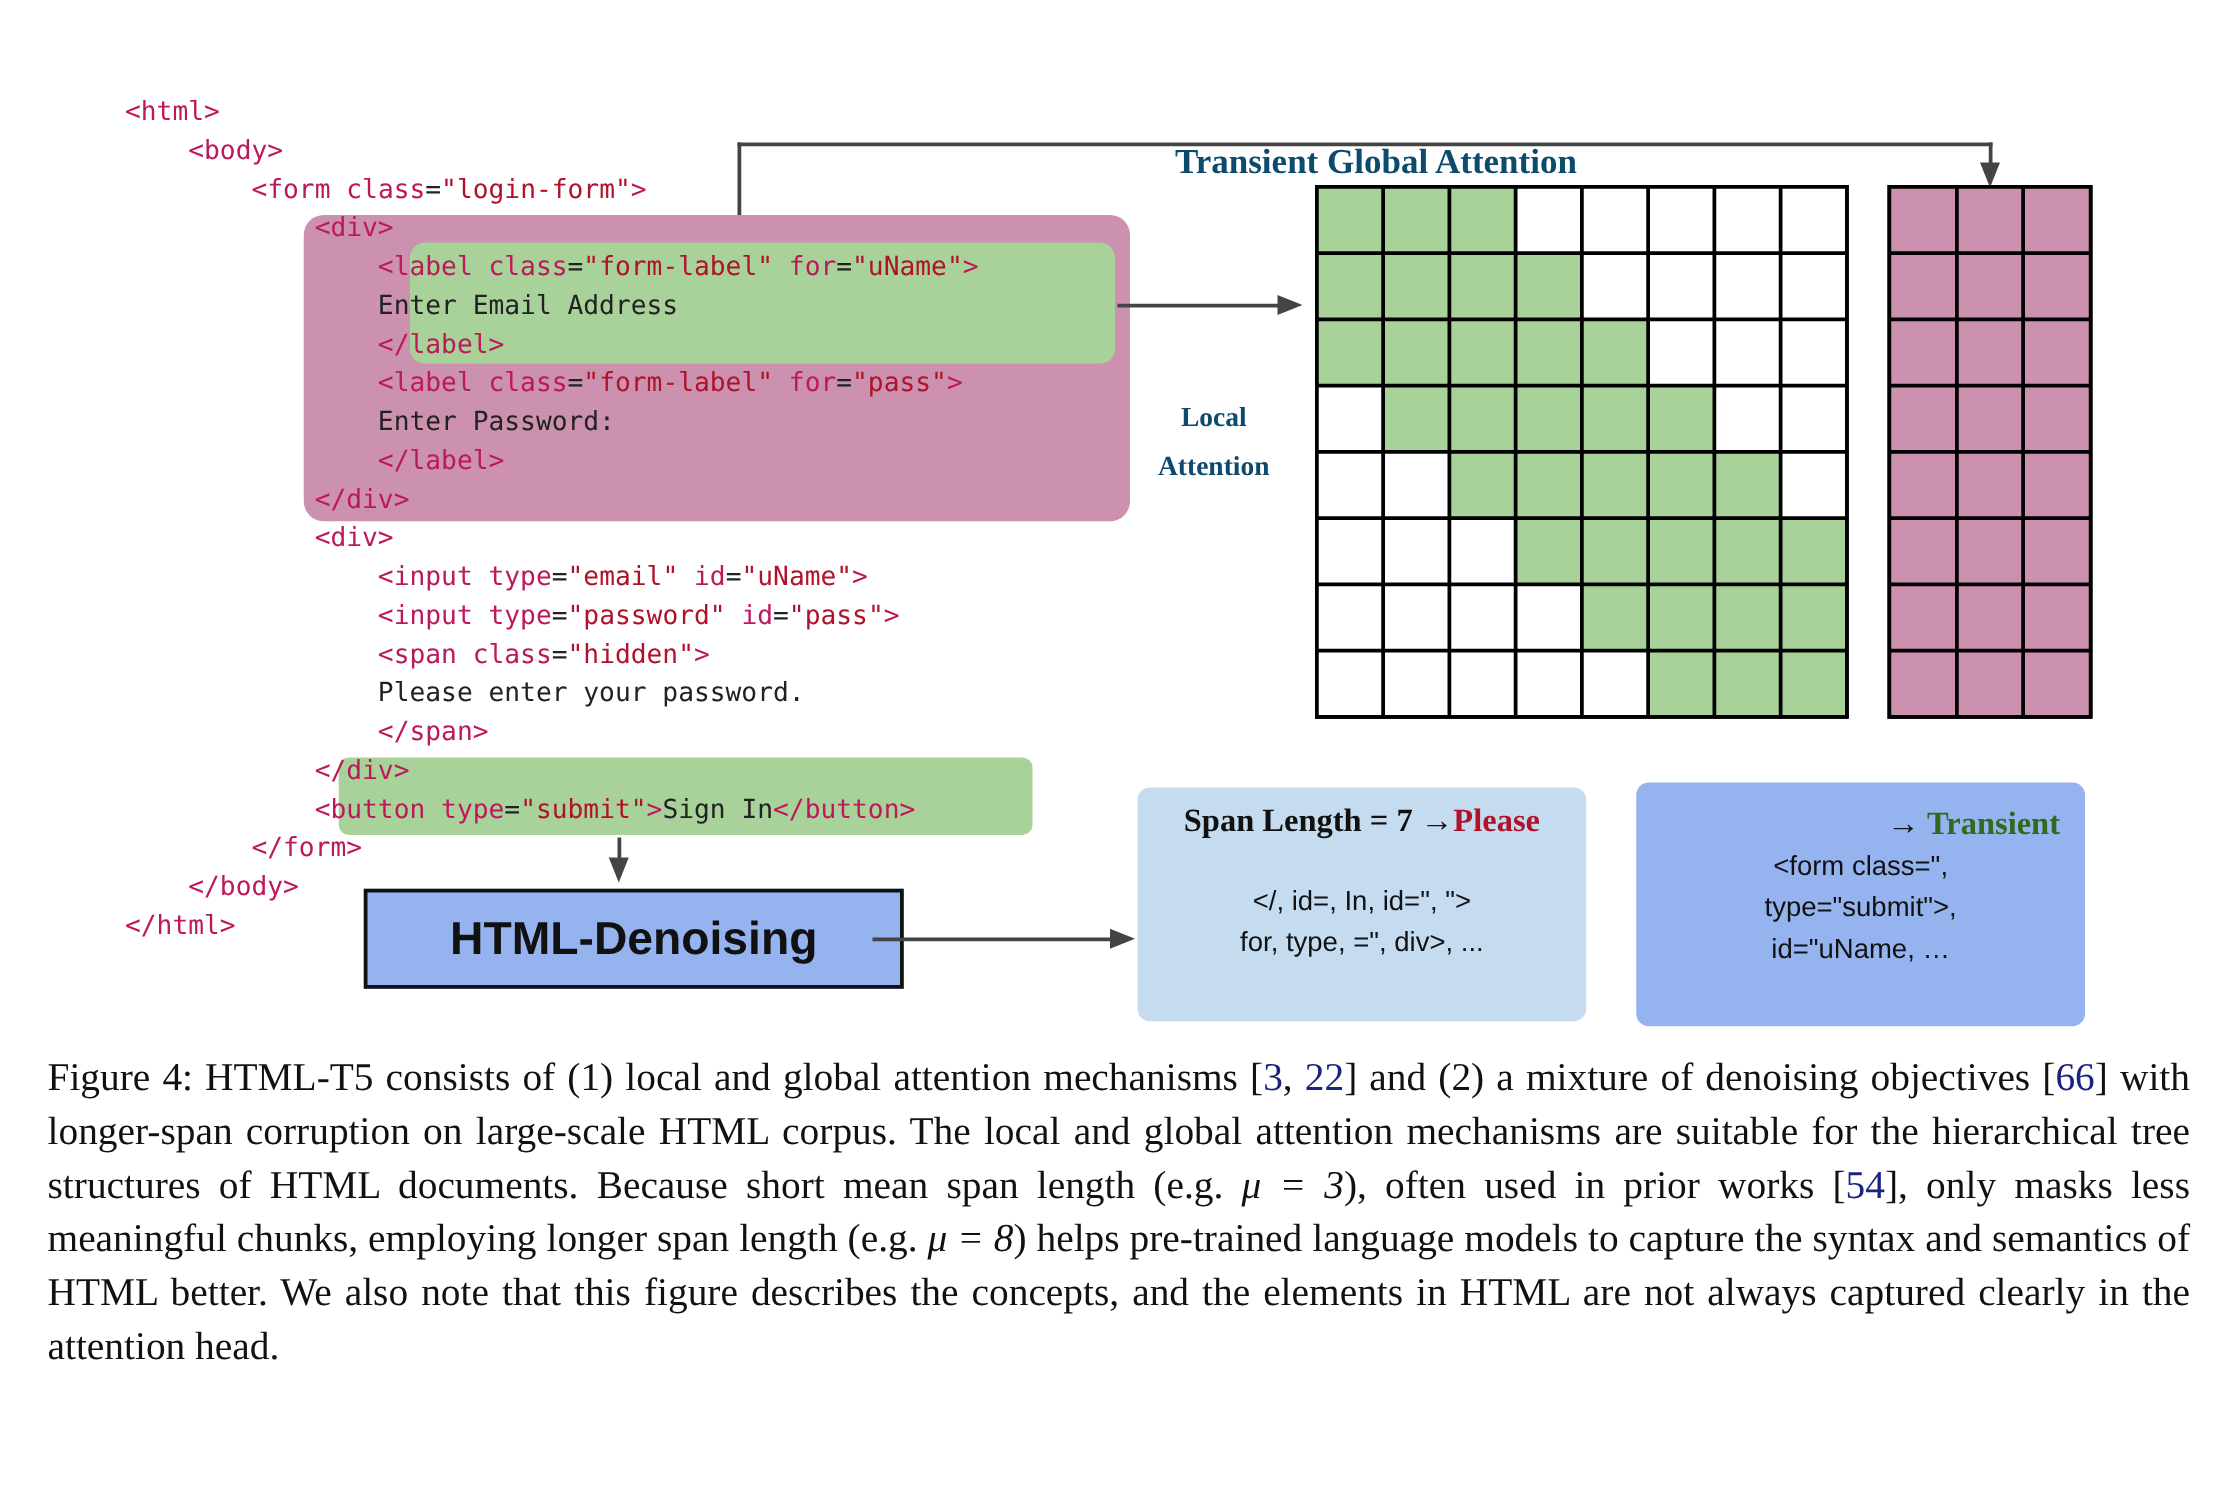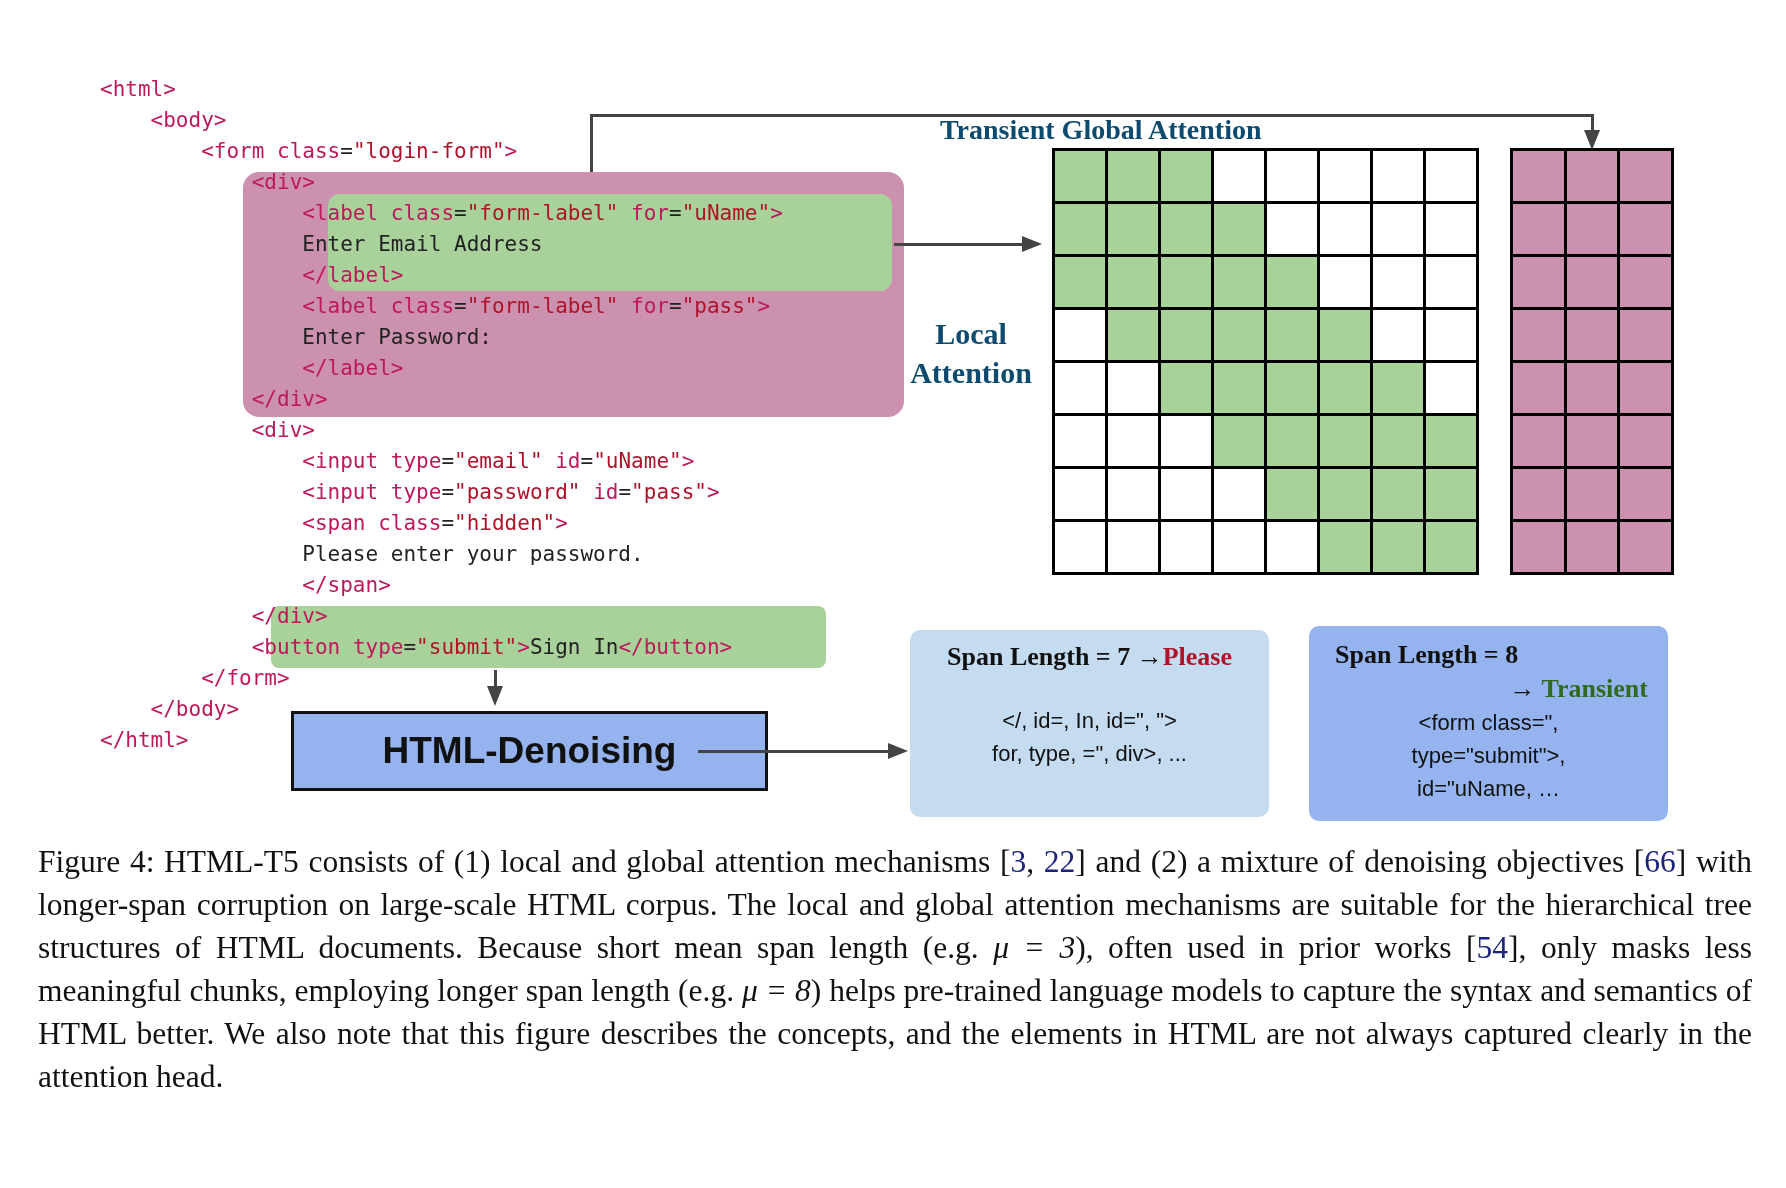--- a/index.html
+++ b/index.html
@@ -37,21 +37,21 @@
 <div class="abs code" id="code-block" style="left:100px; top:74px;"><div><span class="tag">&lt;html&gt;</span></div><div>    <span class="tag">&lt;body&gt;</span></div><div>        <span class="tag">&lt;form </span><span class="attr">class</span><span class="txt">=</span><span class="str">"login-form"</span><span class="tag">&gt;</span></div><div>            <span class="tag">&lt;div&gt;</span></div><div>                <span class="tag">&lt;label </span><span class="attr">class</span><span class="txt">=</span><span class="str">"form-label"</span><span class="txt"> </span><span class="attr">for</span><span class="txt">=</span><span class="str">"uName"</span><span class="tag">&gt;</span></div><div>                <span class="txt">Enter Email Address</span></div><div>                <span class="tag">&lt;/label&gt;</span></div><div>                <span class="tag">&lt;label </span><span class="attr">class</span><span class="txt">=</span><span class="str">"form-label"</span><span class="txt"> </span><span class="attr">for</span><span class="txt">=</span><span class="str">"pass"</span><span class="tag">&gt;</span></div><div>                <span class="txt">Enter Password:</span></div><div>                <span class="tag">&lt;/label&gt;</span></div><div>            <span class="tag">&lt;/div&gt;</span></div><div>            <span class="tag">&lt;div&gt;</span></div><div>                <span class="tag">&lt;input </span><span class="attr">type</span><span class="txt">=</span><span class="str">"email"</span><span class="txt"> </span><span class="attr">id</span><span class="txt">=</span><span class="str">"uName"</span><span class="tag">&gt;</span></div><div>                <span class="tag">&lt;input </span><span class="attr">type</span><span class="txt">=</span><span class="str">"password"</span><span class="txt"> </span><span class="attr">id</span><span class="txt">=</span><span class="str">"pass"</span><span class="tag">&gt;</span></div><div>                <span class="tag">&lt;span </span><span class="attr">class</span><span class="txt">=</span><span class="str">"hidden"</span><span class="tag">&gt;</span></div><div>                <span class="txt">Please enter your password.</span></div><div>                <span class="tag">&lt;/span&gt;</span></div><div>            <span class="tag">&lt;/div&gt;</span></div><div>            <span class="tag">&lt;button </span><span class="attr">type</span><span class="txt">=</span><span class="str">"submit"</span><span class="tag">&gt;</span><span class="txt">Sign In</span><span class="tag">&lt;/button&gt;</span></div><div>        <span class="tag">&lt;/form&gt;</span></div><div>    <span class="tag">&lt;/body&gt;</span></div><div><span class="tag">&lt;/html&gt;</span></div></div>
 
 <div class="abs serif-bold" style="left:940px; top:78px; font-size:28px;">Transient Global Attention</div>
 <div class="line" style="left:590px; top:114px; width:3px; height:58px;"></div>
 <div class="line" style="left:590px; top:114px; width:1004px; height:3px;"></div>
 <div class="line" style="left:1591px; top:114px; width:3px; height:20px;"></div>
 <div class="arrowhead-d" style="left:1584px; top:130px;"></div>
 
 <div class="line" style="left:894px; top:243px; width:130px; height:3px;"></div>
 <div class="arrowhead-r" style="left:1022px; top:236px;"></div>
-<div class="abs serif-bold" style="left:906px; top:278px; font-size:30px; line-height:39px; text-align:center; width:130px;">
+<div class="abs serif-bold" style="left:906px; top:278px; font-size:22px; line-height:39px; text-align:center; width:130px;">
   <div>Local</div>
   <div>Attention</div>
 </div>
 
 <div class="grid" id="local-grid" style="left:1052px; top:148px; width:427px; height:427px; grid-template-columns:repeat(8,1fr); grid-template-rows:repeat(8,1fr);">
     <div class="cell on"></div>
     <div class="cell on"></div>
     <div class="cell on"></div>
     <div class="cell"></div>
     <div class="cell"></div>
@@ -138,36 +138,35 @@
     <div class="cell gl"></div>
     <div class="cell gl"></div>
     <div class="cell gl"></div>
     <div class="cell gl"></div>
     <div class="cell gl"></div>
     <div class="cell gl"></div>
   </div>
 
 <div class="line" style="left:494px; top:670px; width:3px; height:18px;"></div>
 <div class="arrowhead-d" style="left:487px; top:686px;"></div>
-<div class="abs denoise" style="left:291px; top:711px; width:477px; height:80px;">HTML-Denoising</div>
+<div class="abs denoise" style="left:291px; top:711px; width:432px; height:80px;">HTML-Denoising</div>
 <div class="line" style="left:698px; top:750px; width:192px; height:3px;"></div>
 <div class="arrowhead-r" style="left:888px; top:743px;"></div>
 
 <div class="abs span-box" style="left:910px; top:630px; width:359px; height:187px; background:#c5dbf0; padding-top:12px;">
   <div class="span-title">
     <span>Span Length = 7 →</span><span style="color:#b0122a;">Please</span>
   </div>
   <div class="span-body" style="margin-top:32px;">
     <div>&lt;/, id=, In, id=", "&gt;</div>
     <div>for, type, =", div&gt;, ...</div>
   </div>
 </div>
 
 <div class="abs span-box" style="left:1309px; top:626px; width:359px; height:195px; background:#94b3ef; padding-top:14px; text-align:left;">
-  <div class="span-title" style="padding-left:26px;">Span Length = 8</div>
   <div class="span-title" style="text-align:right; padding-right:20px; margin-top:4px;">
     <span>→ </span><span style="color:#2e6b1e;">Transient</span>
   </div>
   <div class="span-body" style="text-align:center; margin-top:2px;">
     <div>&lt;form class=",</div>
     <div>type="submit"&gt;,</div>
     <div>id="uName, …</div>
   </div>
 </div>
 

